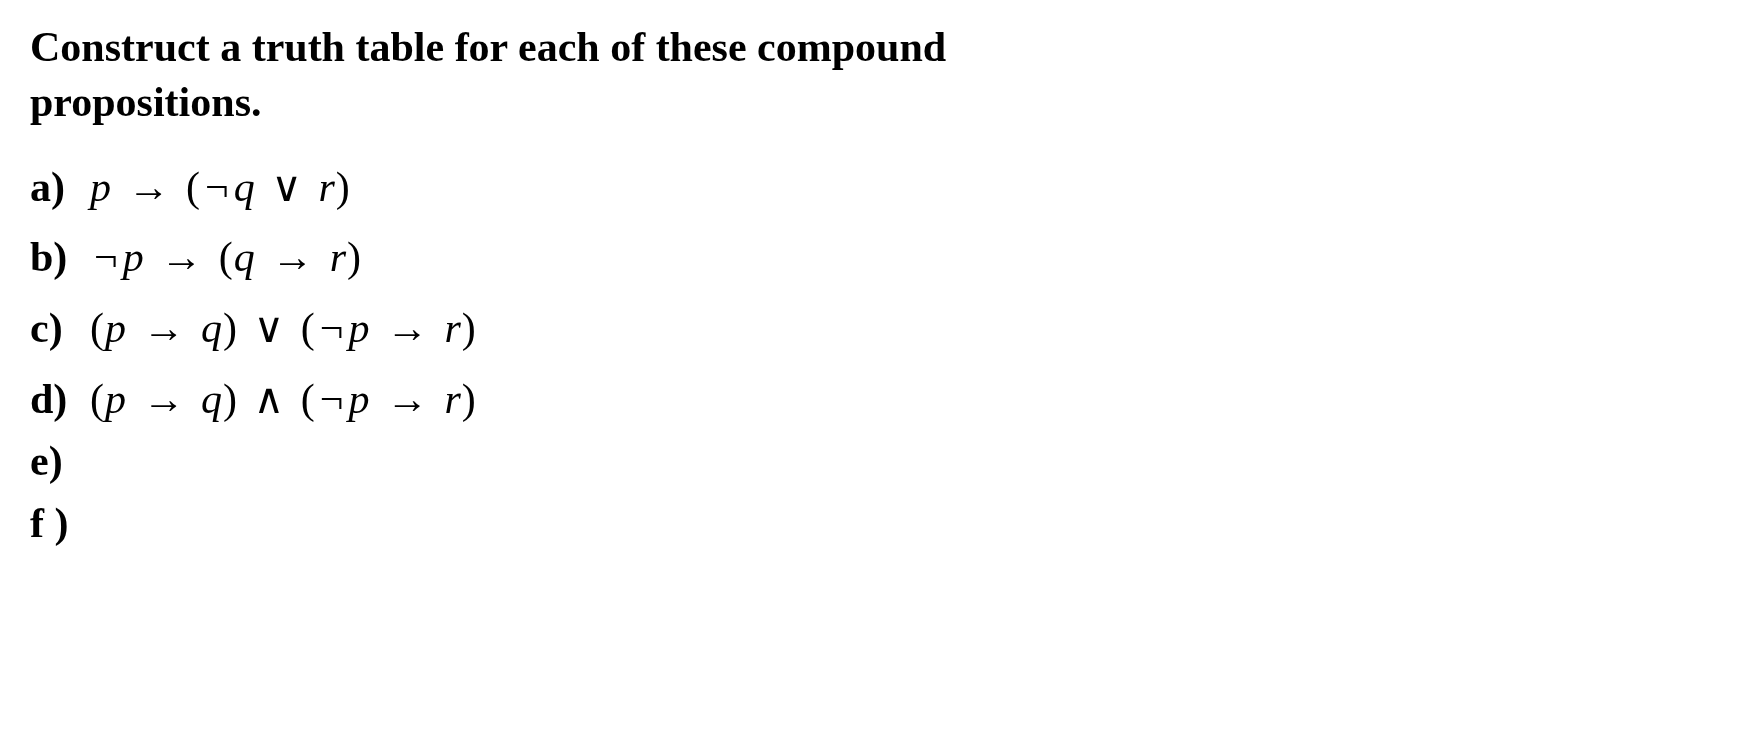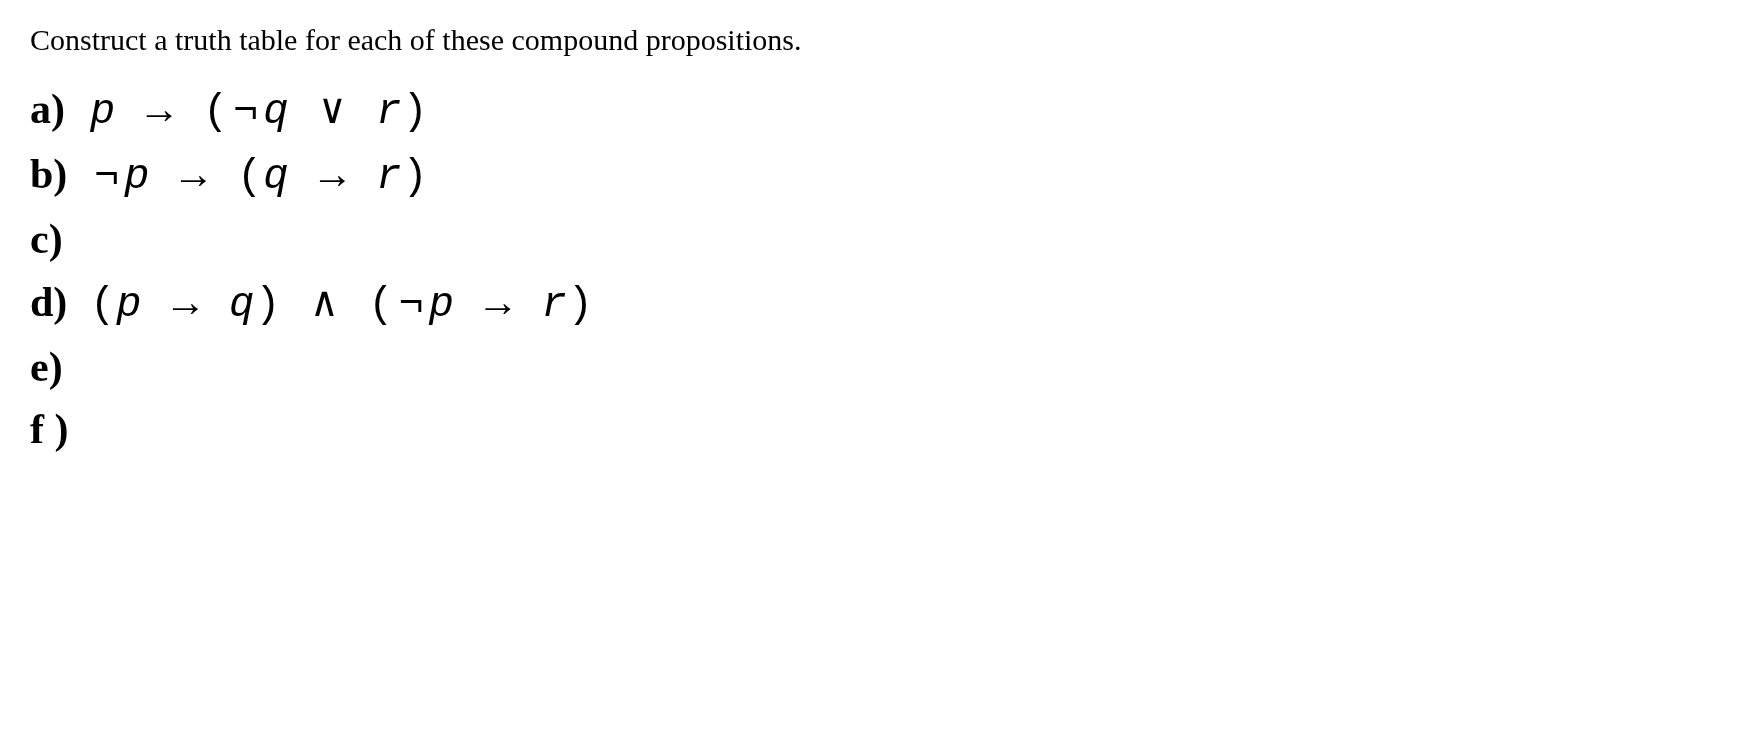--- a/index.html
+++ b/index.html
@@ -9,45 +9,46 @@
     }
     body {
       font-family: 'Times New Roman', Times, serif;
       background: #ffffff;
       color: #000000;
       padding: 20px 30px;
       width: 1739px;
       height: 751px;
     }
     .question-text {
-      font-size: 30px;
+      font-size: 42px;
       line-height: 1.3;
       margin-bottom: 25px;
-      font-weight: normal;
+      font-weight: bold;
       max-width: 1130px;
     }
     .items-list {
       list-style: none;
       padding-left: 0;
     }
     .item {
       display: flex;
       align-items: baseline;
       margin-bottom: 14px;
       font-size: 42px;
     }
     .item-label {
       font-weight: bold;
       min-width: 60px;
       font-family: 'Times New Roman', Times, serif;
     }
     .item-formula {
-      font-family: Liberation Mono, monospace;
+      font-family: Liberation Serif, serif;
       font-style: italic;
       letter-spacing: 1px;
+      margin-top: 8px;
     }
     .item-formula .op {
       font-style: normal;
       margin: 0 4px;
     }
     .item-formula .paren {
       font-style: normal;
     }
   </style>
 </head>
@@ -59,20 +60,21 @@
   <li class="item">
     <span class="item-label">a)</span>
     <span class="item-formula"><span class="var">p</span> <span class="op">→</span> <span class="paren">(</span><span class="op">¬</span><span class="var">q</span> <span class="op">∨</span> <span class="var">r</span><span class="paren">)</span></span>
   </li>
   <li class="item">
     <span class="item-label">b)</span>
     <span class="item-formula"><span class="op">¬</span><span class="var">p</span> <span class="op">→</span> <span class="paren">(</span><span class="var">q</span> <span class="op">→</span> <span class="var">r</span><span class="paren">)</span></span>
   </li>
   <li class="item">
     <span class="item-label">c)</span>
+    <span class="item-formula"><span class="paren">(</span><span class="var">p</span> <span class="op">→</span> <span class="var">q</span><span class="paren">)</span> <span class="op">∨</span> <span class="paren">(</span><span class="op">¬</span><span class="var">p</span> <span class="op">→</span> <span class="var">r</span><span class="paren">)</span></span>
   </li>
   <li class="item">
     <span class="item-label">d)</span>
     <span class="item-formula"><span class="paren">(</span><span class="var">p</span> <span class="op">→</span> <span class="var">q</span><span class="paren">)</span> <span class="op">∧</span> <span class="paren">(</span><span class="op">¬</span><span class="var">p</span> <span class="op">→</span> <span class="var">r</span><span class="paren">)</span></span>
   </li>
   <li class="item">
     <span class="item-label">e)</span>
   </li>
   <li class="item">
     <span class="item-label">f )</span>

